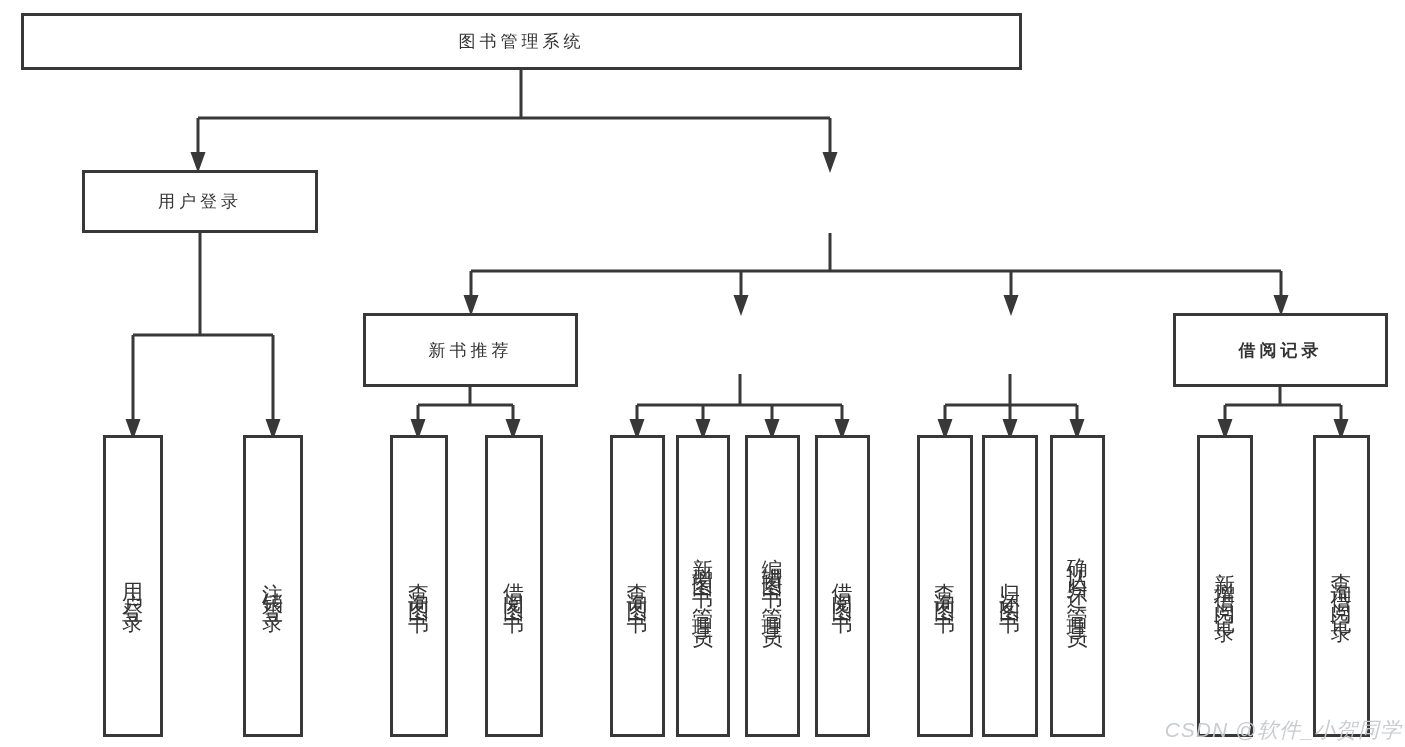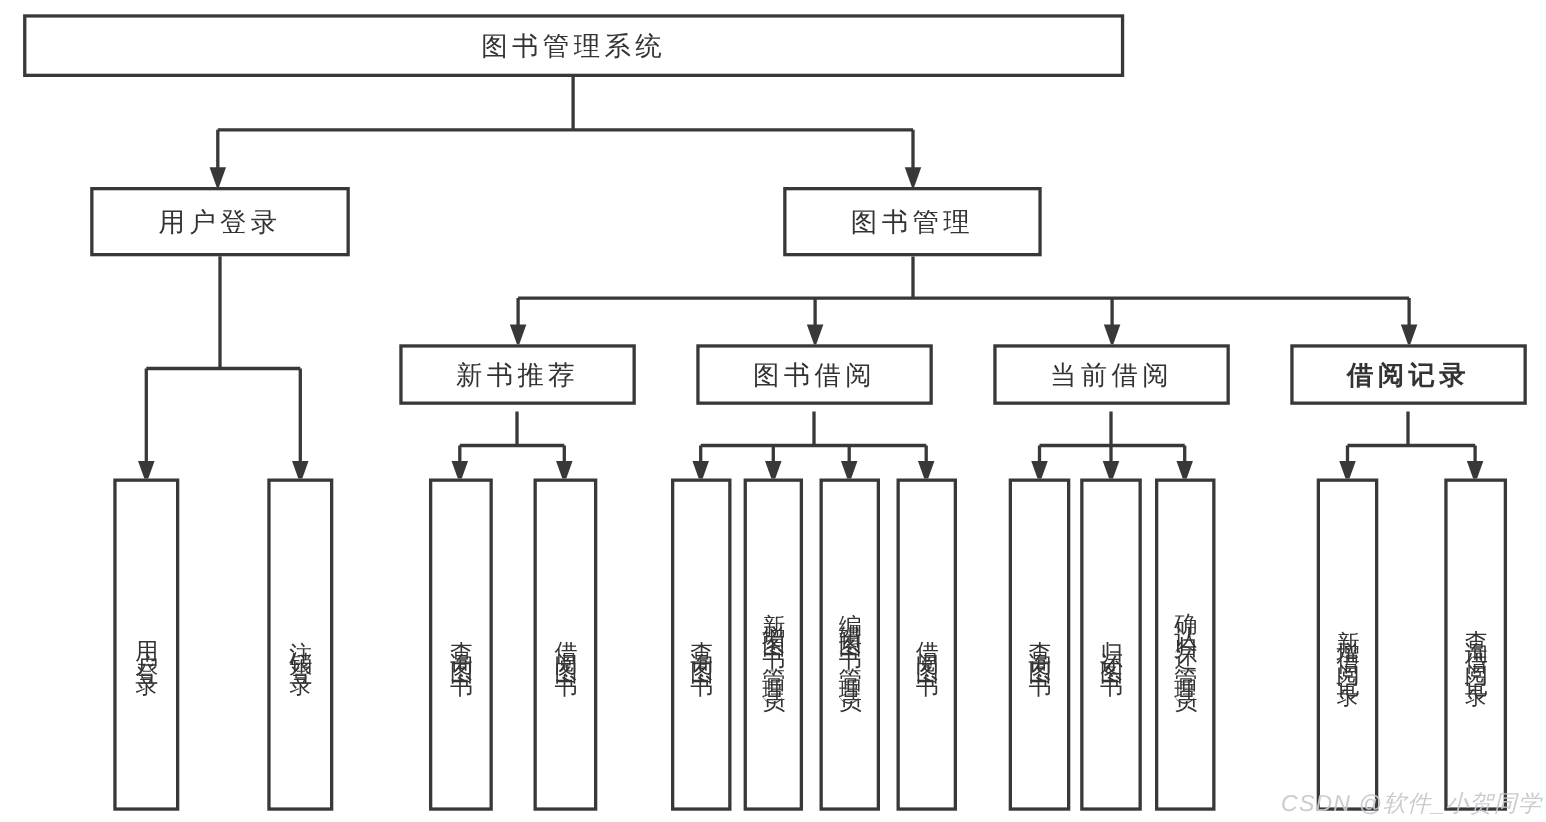--- a/index.html
+++ b/index.html
@@ -23,34 +23,34 @@
     border: 3px solid #383838;
     background: #ffffff;
     color: #333333;
     display: flex;
     align-items: center;
     justify-content: center;
     text-align: center;
     z-index: 1;
   }
   .h-node {
-    font-size: 24px;
+    font-size: 17px;
     letter-spacing: 4px;
     white-space: nowrap;
   }
   .v-node {
     font-size: 21px;
     writing-mode: vertical-rl;
     letter-spacing: 10px;
     line-height: 1;
   }
   .root-node     { left: 21px;   top: 13px;  width: 1001px; height: 57px; }
   .n-user-login  { left: 82px;   top: 170px; width: 236px;  height: 63px; }
   .n-book-mgmt   { left: 712px;  top: 170px; width: 235px;  height: 63px; }
-  .lvl3          { top: 313px;   width: 215px; height: 55px; }
+  .lvl3          { top: 313px;   width: 215px; height: 74px; }
   .n-new-book    { left: 363px; }
   .n-book-borrow { left: 633px; }
   .n-cur-borrow  { left: 903px; }
   .n-records     { left: 1173px; font-weight: bold; }
   .leaf          { top: 435px; height: 302px; }
   .lf-user-login { left: 103px;  width: 60px; }
   .lf-logout     { left: 243px;  width: 60px; }
   .lf-nbr-query  { left: 390px;  width: 58px; }
   .lf-nbr-borrow { left: 485px;  width: 58px; }
   .lf-bb-query   { left: 610px;  width: 55px; }
@@ -116,25 +116,22 @@
       <polygon points="1002.5,419 1017.5,419 1010,440"></polygon>
       <polygon points="1069.5,419 1084.5,419 1077,440"></polygon>
       <polygon points="1217.5,419 1232.5,419 1225,440"></polygon>
       <polygon points="1333.5,419 1348.5,419 1341,440"></polygon>
     </g>
   </svg>
 
   <div class="node h-node root-node">图书管理系统</div>
 
   <div class="node h-node n-user-login">用户登录</div>
-  <div class="node h-node n-book-mgmt">图书管理</div>
 
   <div class="node h-node lvl3 n-new-book">新书推荐</div>
-  <div class="node h-node lvl3 n-book-borrow">图书借阅</div>
-  <div class="node h-node lvl3 n-cur-borrow">当前借阅</div>
   <div class="node h-node lvl3 n-records">借阅记录</div>
 
   <div class="node v-node leaf lf-user-login">用户登录</div>
   <div class="node v-node leaf lf-logout">注销登录</div>
 
   <div class="node v-node leaf lf-nbr-query">查询图书</div>
   <div class="node v-node leaf lf-nbr-borrow">借阅图书</div>
 
   <div class="node v-node leaf lf-bb-query">查询图书</div>
   <div class="node v-node leaf lf-bb-add">新增图书（管理员）</div>

